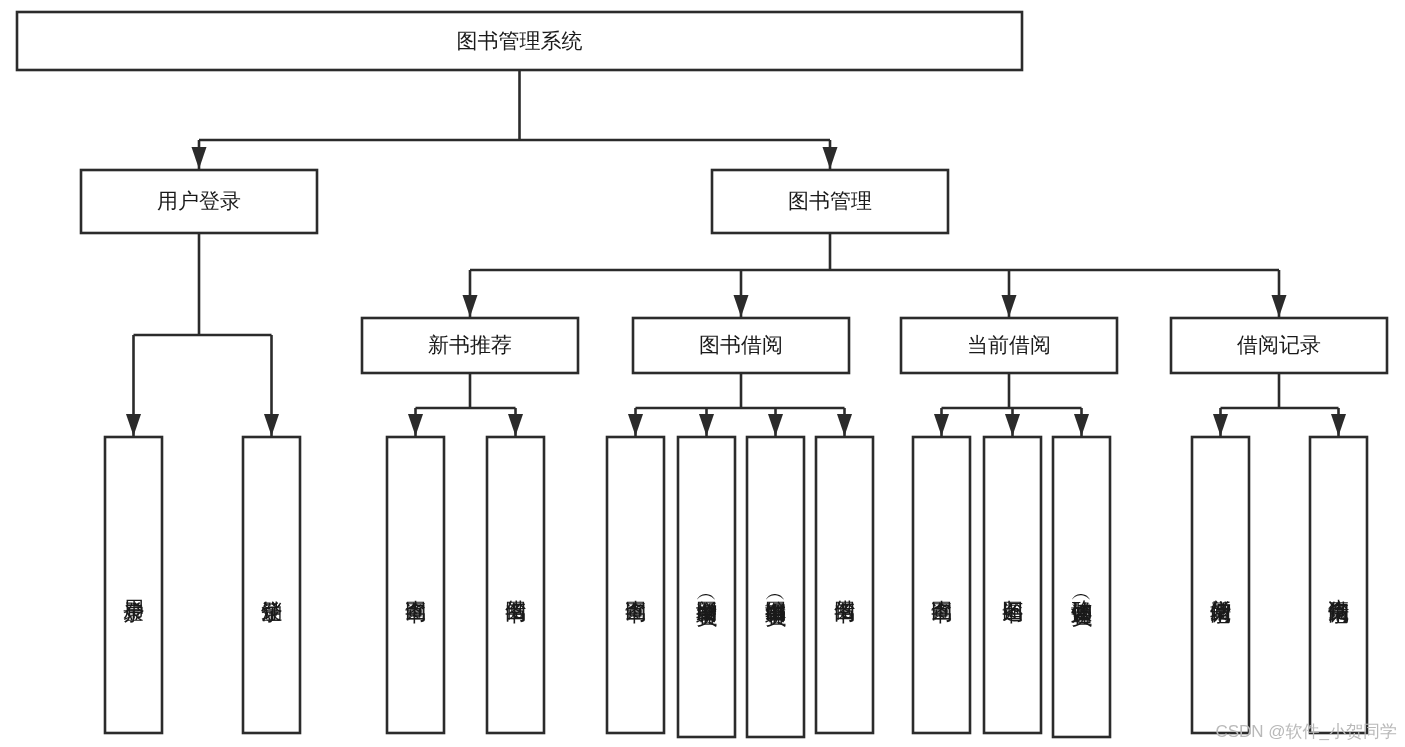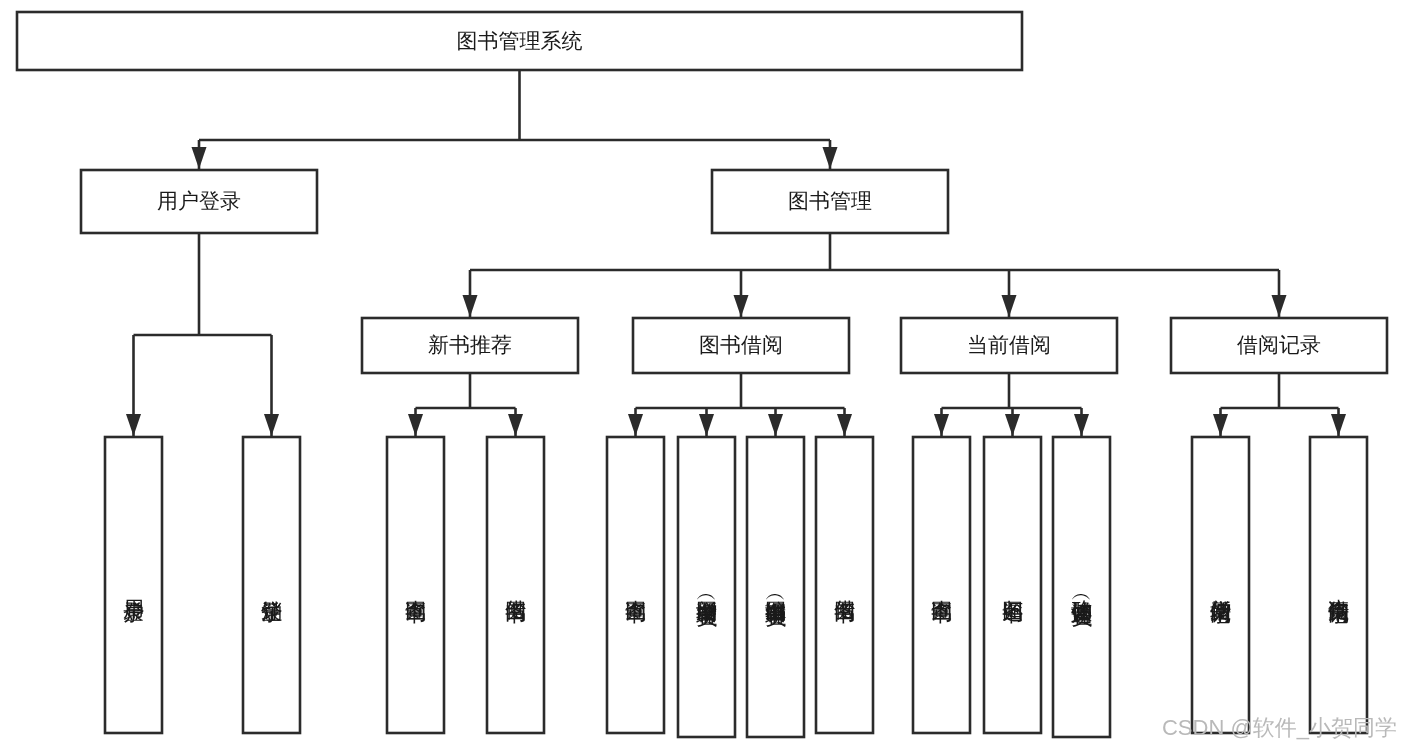--- a/index.html
+++ b/index.html
@@ -63,21 +63,21 @@
     justify-content: center;
     white-space: nowrap;
     pointer-events: none;
     user-select: none;
   }
   .watermark {
     position: absolute;
     right: 8px;
     bottom: 4px;
     font-family: "Liberation Sans", "DejaVu Sans", sans-serif;
-    font-size: 22px;
+    font-size: 17px;
     color: #b9b9b9;
     white-space: nowrap;
     user-select: none;
   }
 </style>
 </head>
 <body>
 
 <div id="diagram-root">
 

